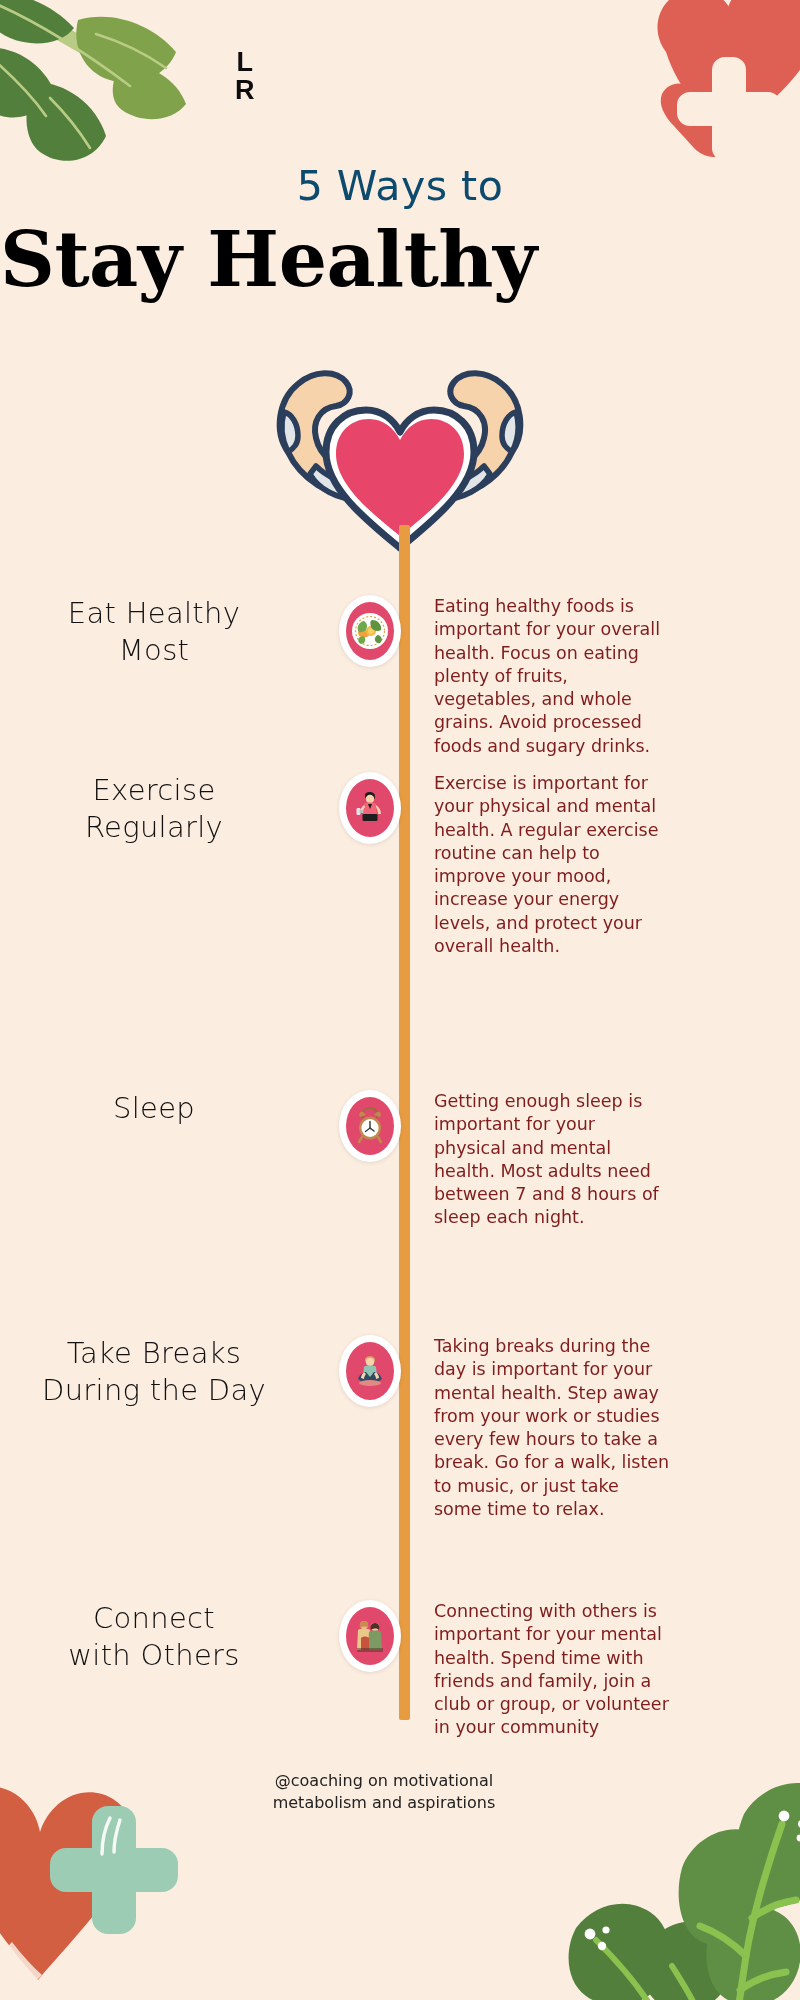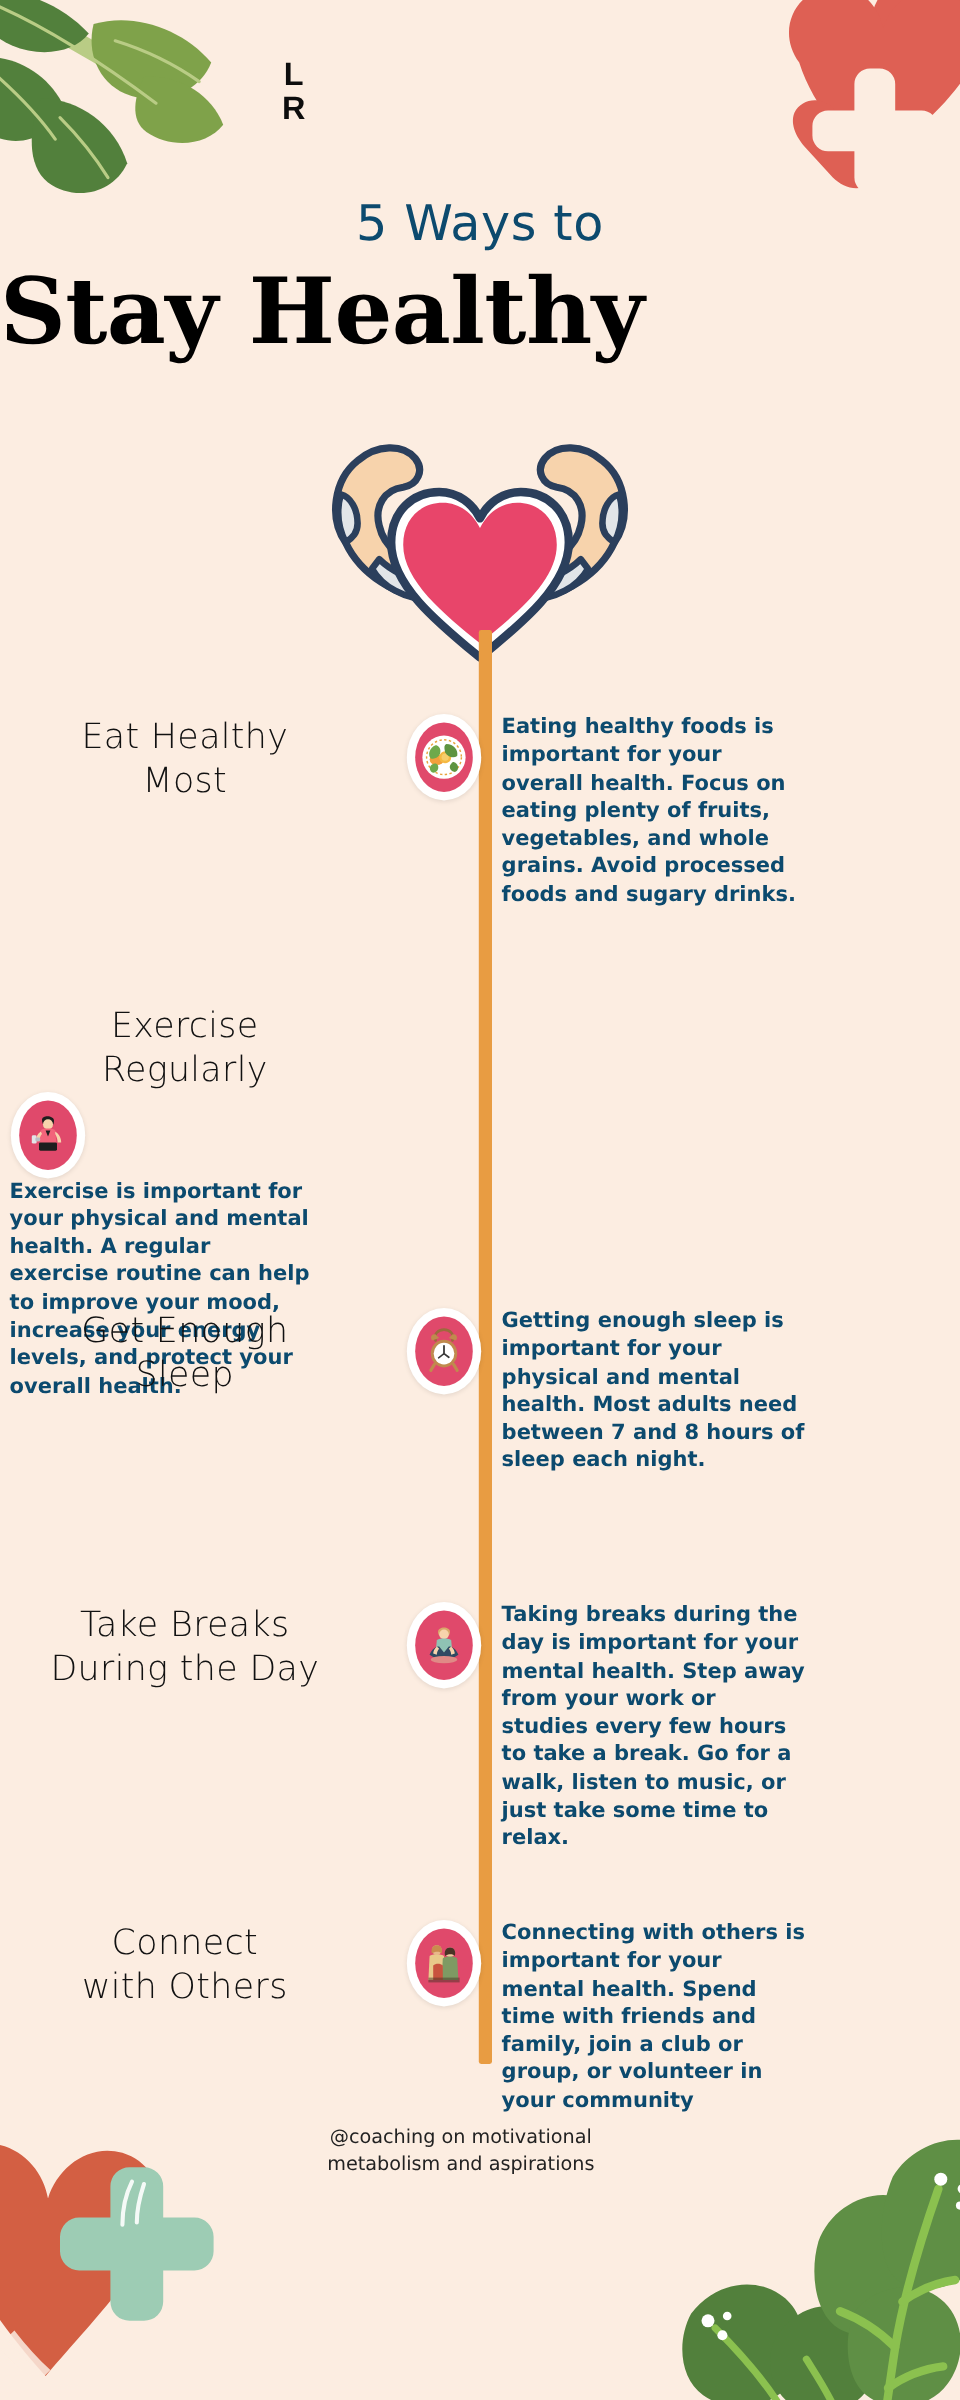--- a/index.html
+++ b/index.html
@@ -79,25 +79,25 @@
   }
   .badge-inner{
     width:48px; height:58px; border-radius:50%;
     background:#E0496B;
     display:flex; align-items:center; justify-content:center;
     overflow:hidden;
   }
   .badge-inner svg{ display:block; }
 
   .row-body{
-    width:262px; padding-left:8px;
+    width:262px; padding-left:24px;
     font-size:17.5px; line-height:1.33;
-    color:#0c4a6e;
+    color:#7f1d1d;
     font-family:"DejaVu Sans", sans-serif;
-    font-weight:700;
+    font-weight:400;
   }
 
   
   .footer{
     position:absolute; left:0; top:1770px; width:768px;
     text-align:center;
     font-size:16px; line-height:1.38; color:#222;
     font-family:"DejaVu Sans", sans-serif;
   }
 </style>
@@ -217,21 +217,21 @@
           <path d="M13 10 C8 12 6 18 9 21 C13 22 17 19 17 15 C17 12 15 10 13 10 Z" fill="#6EA94B"></path>
           <path d="M28 24 C32 25 33 30 30 32 C27 33 24 30 25 27 C26 25 27 24 28 24 Z" fill="#5E9440"></path>
           <path d="M10 26 C7 28 8 32 11 33 C14 33 16 30 15 27 C14 25 12 25 10 26 Z" fill="#6EA94B"></path>
         </svg>
       </div>
     </div>
   </div>
   <div class="row-body">Eating healthy foods is important for your overall health. Focus on eating plenty of fruits, vegetables, and whole grains. Avoid processed foods and sugary drinks.</div>
 </div>
 
-<div class="row" style="top:836px;flex-direction:column;">
+<div class="row" style="top:772px;">
   <div class="row-title">
     <div>Exercise</div>
     <div>Regularly</div>
   </div>
   <div class="badge-col">
     <div class="badge">
       <div class="badge-inner">
         <svg width="38" height="40" viewBox="0 0 38 40">
           <path d="M14 7 C14 3 24 3 24 8 C24 12 22 13 19 13 C16 13 14 11 14 7 Z" fill="#1E1E1E"></path>
           <circle cx="19" cy="11" r="4.2" fill="#F7D3AC"></circle>
@@ -244,21 +244,20 @@
           <rect x="8.5" y="22" width="4" height="3" rx="1" fill="#B9BFC6"></rect>
         </svg>
       </div>
     </div>
   </div>
   <div class="row-body">Exercise is important for your physical and mental health. A regular exercise routine can help to improve your mood, increase your energy levels, and protect your overall health.</div>
 </div>
 
 <div class="row" style="top:1090px;">
   <div class="row-title">
-    <div>Get Enough</div>
     <div>Sleep</div>
   </div>
   <div class="badge-col">
     <div class="badge">
       <div class="badge-inner">
         <svg width="38" height="40" viewBox="0 0 38 40">
           <path d="M12 11 C10 6 14 2 19 2 C24 2 28 6 26 11" fill="none" stroke="#9C6A3C" stroke-width="2.2" stroke-linecap="round"></path>
           <path d="M9 11 C7 8 9 5 12 6 L15 9 Z" fill="#C08A4E"></path>
           <path d="M29 11 C31 8 29 5 26 6 L23 9 Z" fill="#C08A4E"></path>
           <ellipse cx="19" cy="22" rx="11" ry="11.5" fill="#C08A4E"></ellipse>

